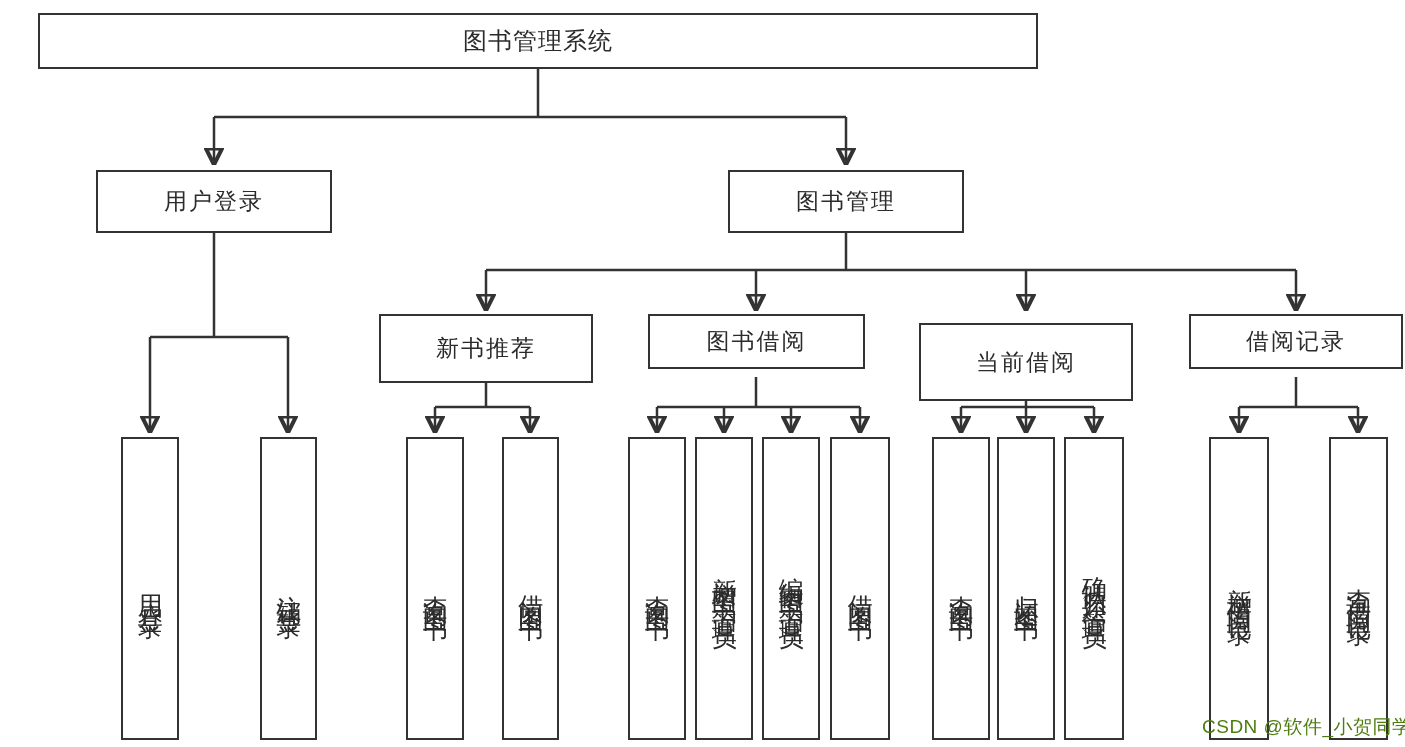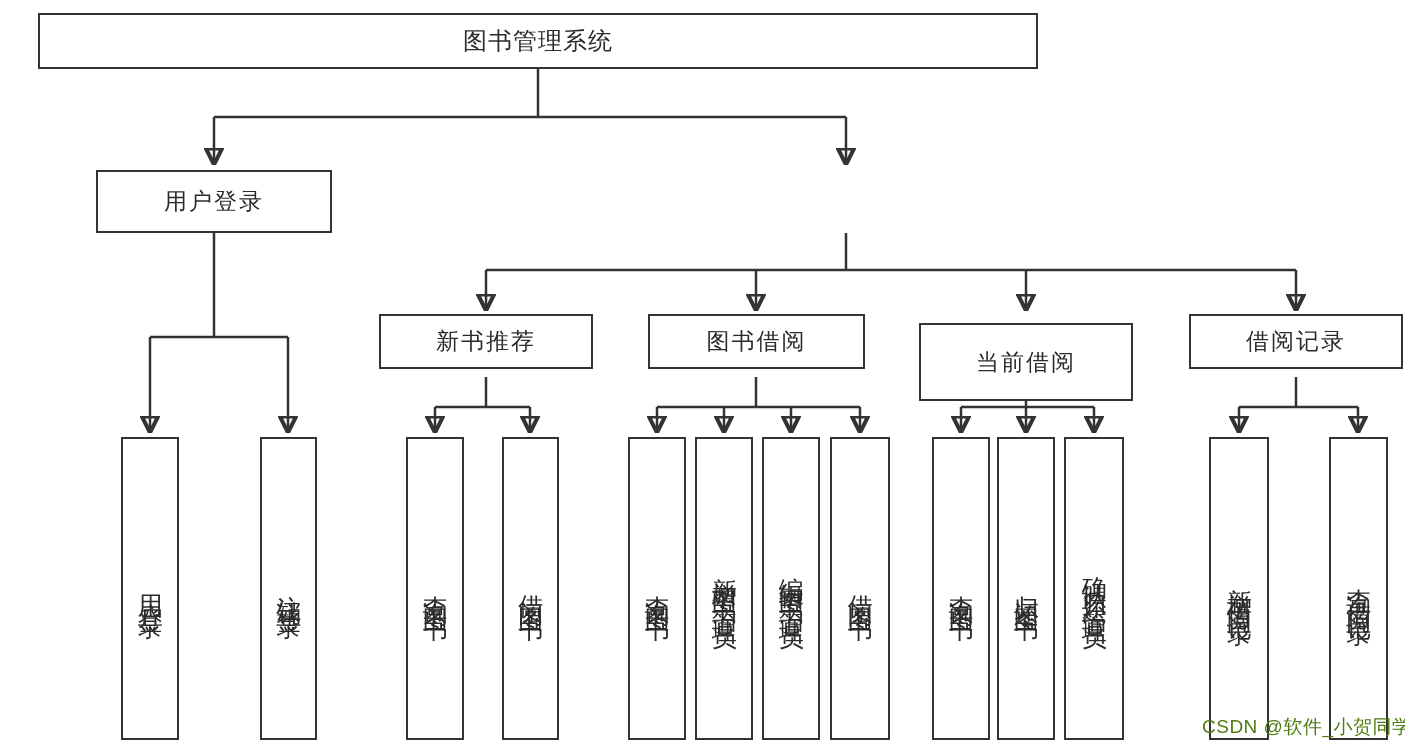--- a/index.html
+++ b/index.html
@@ -98,22 +98,25 @@
     <path d="M1342,407 V431" marker-end="url(#arrow)"></path>
   </svg>
 
   <div class="node root-node" style="left:22px;top:13px;width:1000px;height:56px">
     <span>图书管理系统</span>
   </div>
 
   <div class="node hnode" style="left:80px;top:170px;width:236px;height:63px">
     <span>用户登录</span>
   </div>
+  <div class="node hnode" style="left:712px;top:170px;width:236px;height:63px">
+    <span>图书管理</span>
+  </div>
 
-  <div class="node hnode" style="left:363px;top:314px;width:214px;height:55px">
+  <div class="node hnode" style="left:363px;top:314px;width:214px;height:69px">
     <span>新书推荐</span>
   </div>
   <div class="node hnode" style="left:632px;top:314px;width:217px;height:55px">
     <span>图书借阅</span>
   </div>
   <div class="node hnode" style="left:903px;top:323px;width:214px;height:78px">
     <span>当前借阅</span>
   </div>
   <div class="node hnode" style="left:1173px;top:314px;width:214px;height:55px">
     <span>借阅记录</span>

